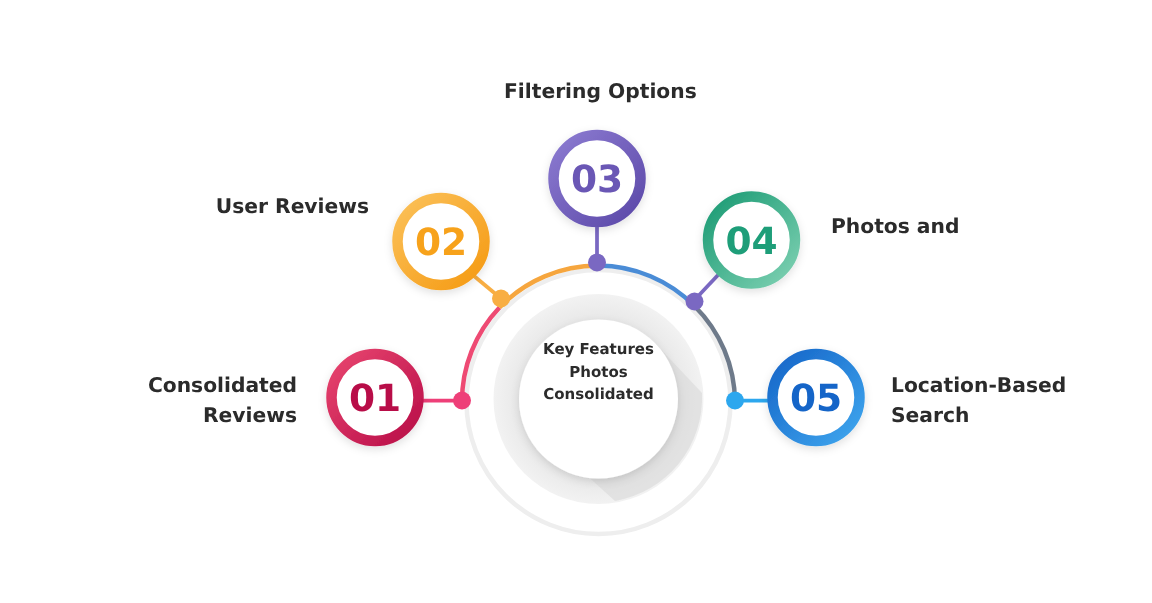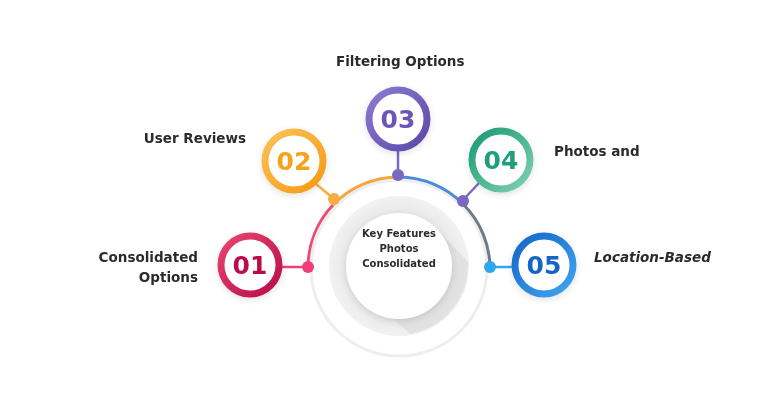--- a/index.html
+++ b/index.html
@@ -97,26 +97,27 @@
 </svg>
 
 <div class="center-text">
   <div>Key Features</div>
   <div>Photos</div>
   <div>Consolidated</div>
 </div>
 
 <div class="label right" style="right:570px; top:247px;">
   <div>Consolidated</div>
-  <div>Options</div>
+  <div>Reviews</div>
 </div>
 <div class="label right" style="right:522px; top:128px;">
   <div>User Reviews</div>
 </div>
 <div class="label" style="left:336px; top:51px;">
   <div>Filtering Options</div>
 </div>
 <div class="label left" style="left:554px; top:141px;">
   <div>Photos and</div>
 </div>
-<div class="label left" style="left:594px; top:247px;font-style:italic;">
+<div class="label left" style="left:594px; top:247px;">
   <div>Location-Based</div>
+  <div>Search</div>
 </div>
 
 </body></html>

